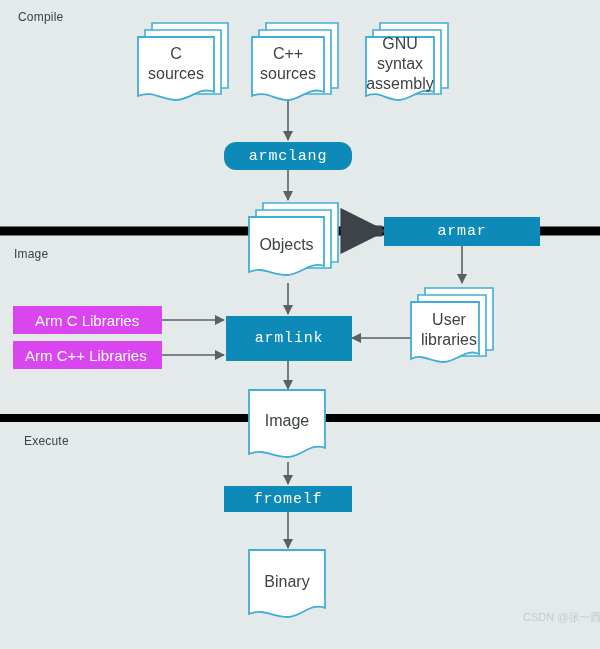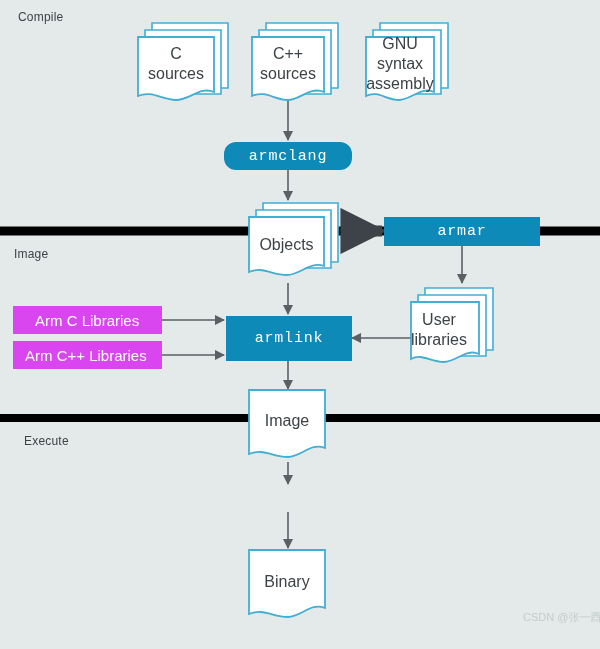--- a/index.html
+++ b/index.html
@@ -185,30 +185,31 @@
 
   <div class="doc-label" style="left:138px; top:44px; width:76px;">C
 sources</div>
   <div class="doc-label" style="left:252px; top:44px; width:72px;">C++
 sources</div>
   <div class="doc-label" style="left:364px; top:34px; width:72px;">GNU
 syntax
 assembly</div>
 
   <div class="doc-label" style="left:249px; top:235px; width:75px;">Objects</div>
-  <div class="doc-label" style="left:411px; top:310px; width:56px;">User
+  <div class="doc-label" style="left:411px; top:310px; width:56px;padding-left:10px;">User
 libraries</div>
   <div class="doc-label" style="left:249px; top:411px; width:76px;">Image</div>
   <div class="doc-label" style="left:249px; top:572px; width:76px;">Binary</div>
 
   <div class="tool-box" style="left:224px; top:142px; width:128px; height:28px;border-radius:12px;">armclang</div>
 
   <div class="tool-box" style="left:384px; top:217px; width:156px; height:29px;">armar</div>
 
   <div class="tool-box" style="left:226px; top:316px; width:126px; height:45px;">armlink</div>
 
+  <div class="tool-box" style="left:224px; top:486px; width:128px; height:26px;">fromelf</div>
 
   <div class="lib-box" style="left:13px; top:306px; width:149px; height:28px;">Arm C Libraries</div>
   <div class="lib-box" style="left:13px; top:341px; width:149px; height:28px; padding-left:12px;">Arm C++ Libraries</div>
 
   <div class="watermark" style="left:523px; top:610px;">CSDN @张一酉</div>
 
 </div>
 
 </body></html>

